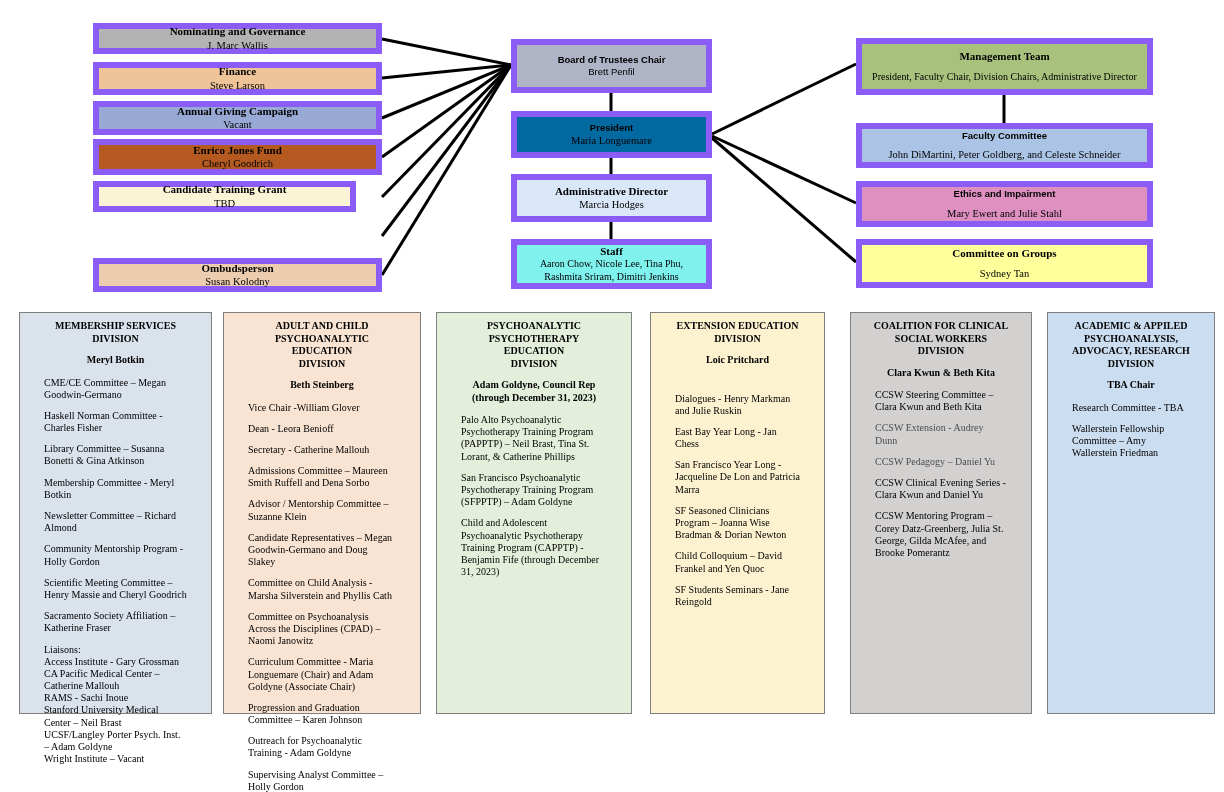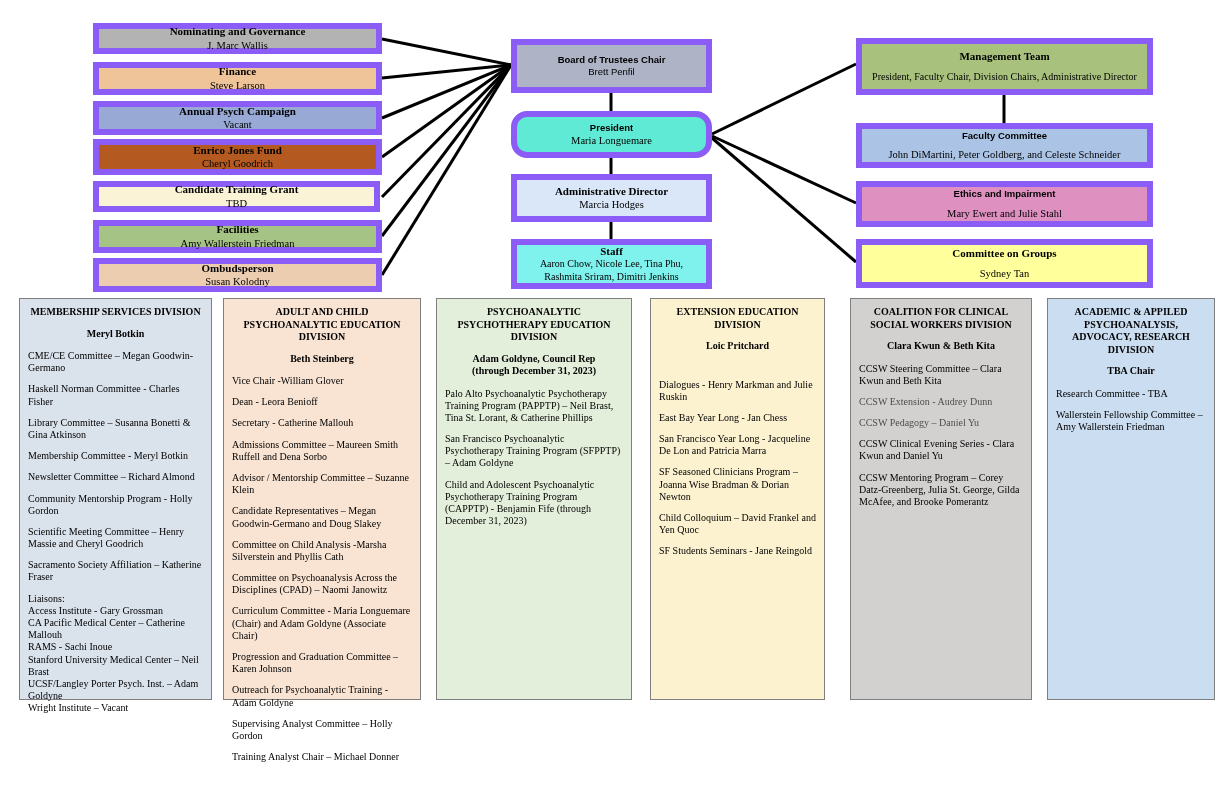--- a/index.html
+++ b/index.html
@@ -22,22 +22,22 @@
     padding:2px 6px;
   }
   .org-box-title{font-size:11px;font-weight:bold;line-height:1.25;}
   .org-box-sub{font-size:10.5px;line-height:1.25;}
   .sans{font-family:"Liberation Sans", sans-serif;font-size:9.5px;}
   .spread .org-box-sub{margin-top:7px;}
   .division{
     position:absolute;
     box-sizing:border-box;
     border:1px solid #7f7f7f;
-    padding:7px 8px;
-    top:298px;height:402px;
+    padding:7px 24px;
+    top:312px;height:402px;
   }
   .division-title{
     font-size:10px;font-weight:bold;text-align:center;
     line-height:1.25;margin:0 -3px 9px -3px;white-space:pre-line;
   }
   .division-chair{
     font-size:10px;font-weight:bold;text-align:center;
     line-height:1.25;margin:0 0 10px 0;white-space:pre-line;
   }
   .division p{font-size:10px;line-height:1.22;margin:0 0 9px 0;}
@@ -69,45 +69,41 @@
 
   <div class="org-box" style="left: 93px; top: 23px; width: 289px; height: 31px; background-color: rgb(179, 179, 179);">
     <div class="org-box-title">Nominating and Governance</div>
     <div class="org-box-sub">J. Marc Wallis</div>
   </div>
   <div class="org-box" style="left: 93px; top: 62px; width: 289px; height: 33px; background-color: rgb(239, 196, 152);">
     <div class="org-box-title">Finance</div>
     <div class="org-box-sub">Steve Larson</div>
   </div>
   <div class="org-box" style="left: 93px; top: 101px; width: 289px; height: 34px; background-color: rgb(151, 169, 212);">
-    <div class="org-box-title">Annual Psych Campaign</div>
+    <div class="org-box-title">Annual Giving Campaign</div>
     <div class="org-box-sub">Vacant</div>
   </div>
   <div class="org-box" style="left: 93px; top: 139px; width: 289px; height: 36px; background-color: rgb(180, 90, 32);">
     <div class="org-box-title">Enrico Jones Fund</div>
     <div class="org-box-sub">Cheryl Goodrich</div>
   </div>
-  <div class="org-box" style="left: 93px; top: 181px; width: 287px; height: 31px; background-color: rgb(250, 243, 213);">
+  <div class="org-box" style="left: 93px; top: 181px; width: 263px; height: 31px; background-color: rgb(250, 243, 213);">
     <div class="org-box-title">Candidate Training Grant</div>
     <div class="org-box-sub">TBD</div>
-  </div>
-  <div class="org-box" style="left: 93px; top: 220px; width: 289px; height: 33px; background-color: rgb(165, 195, 133);">
-    <div class="org-box-title">Facilities</div>
-    <div class="org-box-sub">Amy Wallerstein Friedman</div>
   </div>
   <div class="org-box" style="left: 93px; top: 258px; width: 289px; height: 34px; background-color: rgb(236, 205, 176);">
     <div class="org-box-title">Ombudsperson</div>
     <div class="org-box-sub">Susan Kolodny</div>
   </div>
 
   <div class="org-box" style="left: 511px; top: 39px; width: 201px; height: 54px; background-color: rgb(174, 179, 198);">
     <div class="org-box-title sans">Board of Trustees Chair</div>
     <div class="org-box-sub sans">Brett Penfil</div>
   </div>
-  <div class="org-box" style="left: 511px; top: 111px; width: 201px; height: 47px; background-color: #5eead4; border-radius: 16px;">
+  <div class="org-box" style="left: 511px; top: 111px; width: 201px; height: 47px; background-color: #0369a1;">
     <div class="org-box-title sans">President</div>
     <div class="org-box-sub">Maria Longuemare</div>
   </div>
   <div class="org-box" style="left: 511px; top: 174px; width: 201px; height: 48px; background-color: rgb(217, 231, 248);">
     <div class="org-box-title">Administrative Director</div>
     <div class="org-box-sub">Marcia Hodges</div>
   </div>
   <div class="org-box" style="left: 511px; top: 239px; width: 201px; height: 50px; background-color: rgb(127, 242, 238);">
     <div class="org-box-title">Staff</div>
     <div class="org-box-sub" style="font-size:10px;">Aaron Chow, Nicole Lee, Tina Phu, Rashmita Sriram, Dimitri Jenkins</div>

